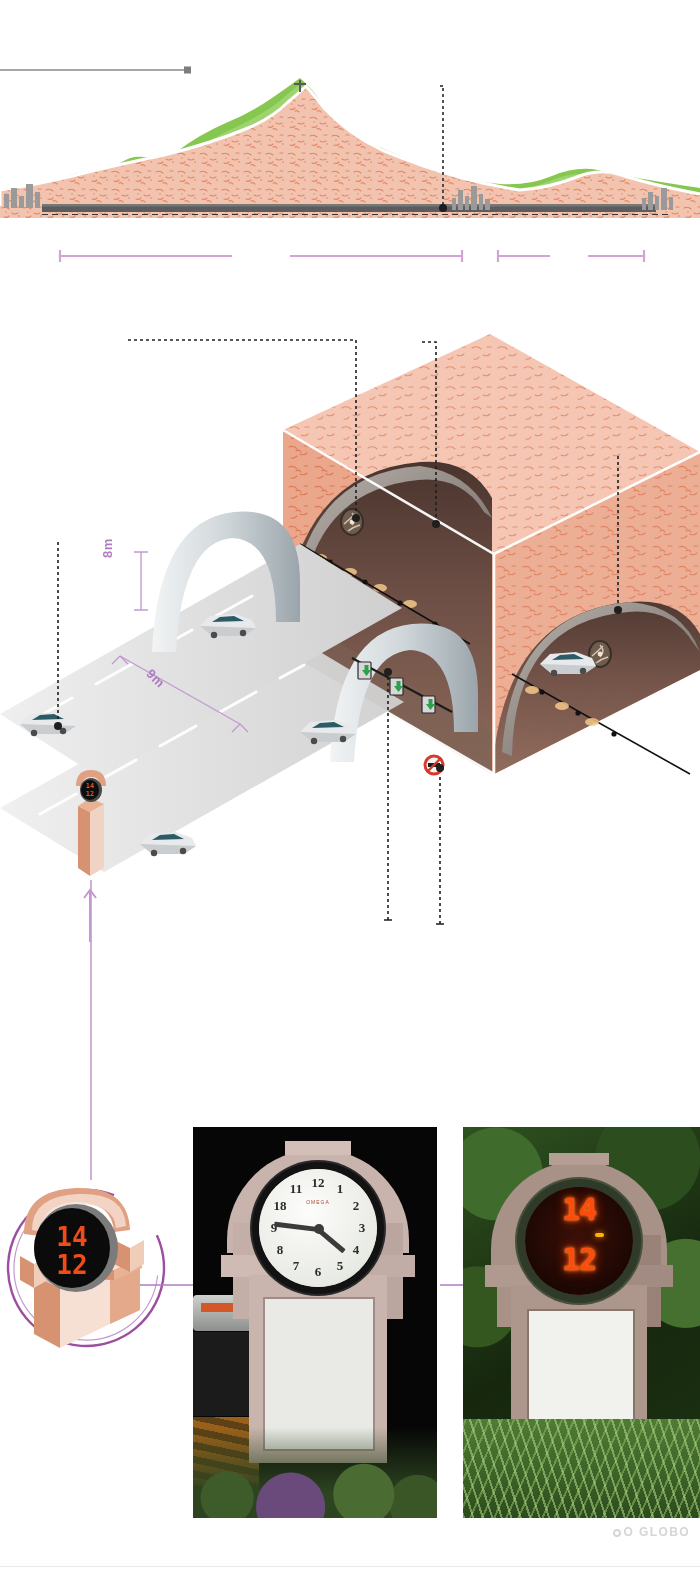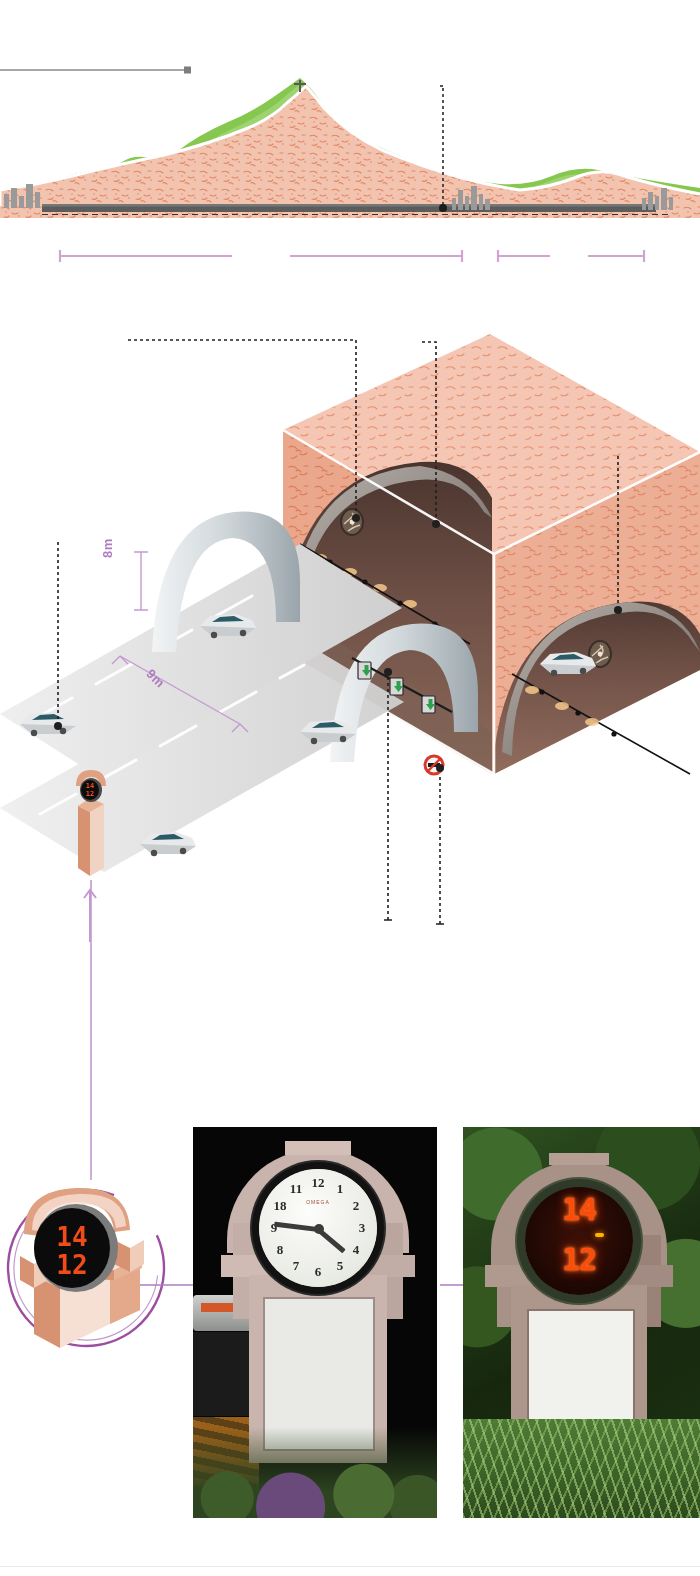--- a/index.html
+++ b/index.html
@@ -569,15 +569,18 @@
       <span class="led-num" style="top:58px;">12</span>
     </div>
 
     <div class="abs" style="left:0;top:292px;width:237px;height:99px;
                 background:
                   repeating-linear-gradient(72deg, rgba(180,214,140,.55) 0 2px, transparent 2px 9px),
                   repeating-linear-gradient(-66deg, rgba(132,178,92,.6) 0 2px, transparent 2px 11px),
                   linear-gradient(180deg,#4f7c35 0%,#3b6126 60%,#2c4a1c 100%);"></div>
   </div>
 
+  <div class="abs" id="globo">
+    <span class="dot"></span><span>O GLOBO</span>
+  </div>
   <div class="abs" id="baseline"></div>
 
 </div>
 
 </body></html>

